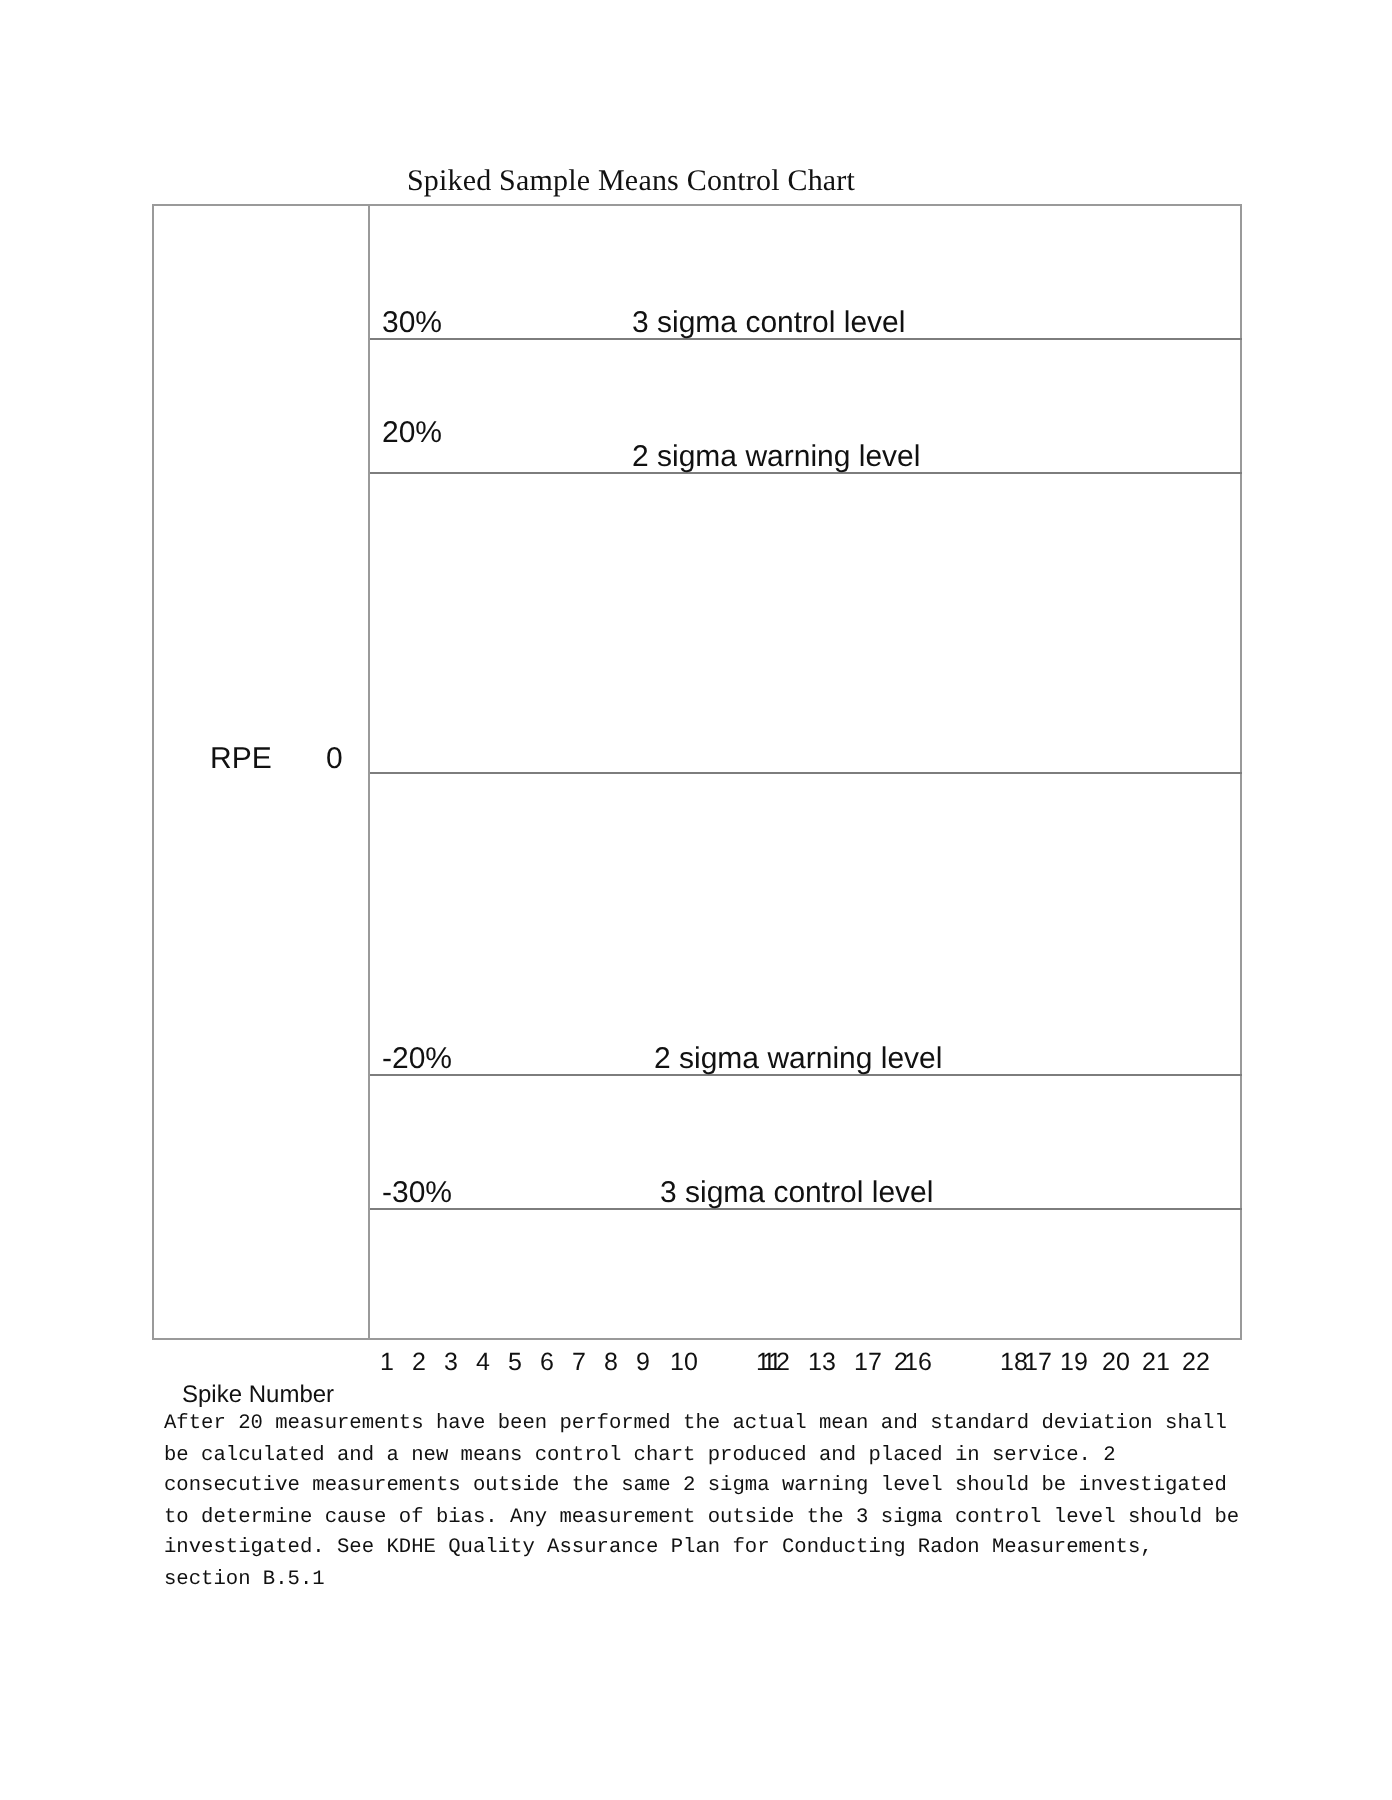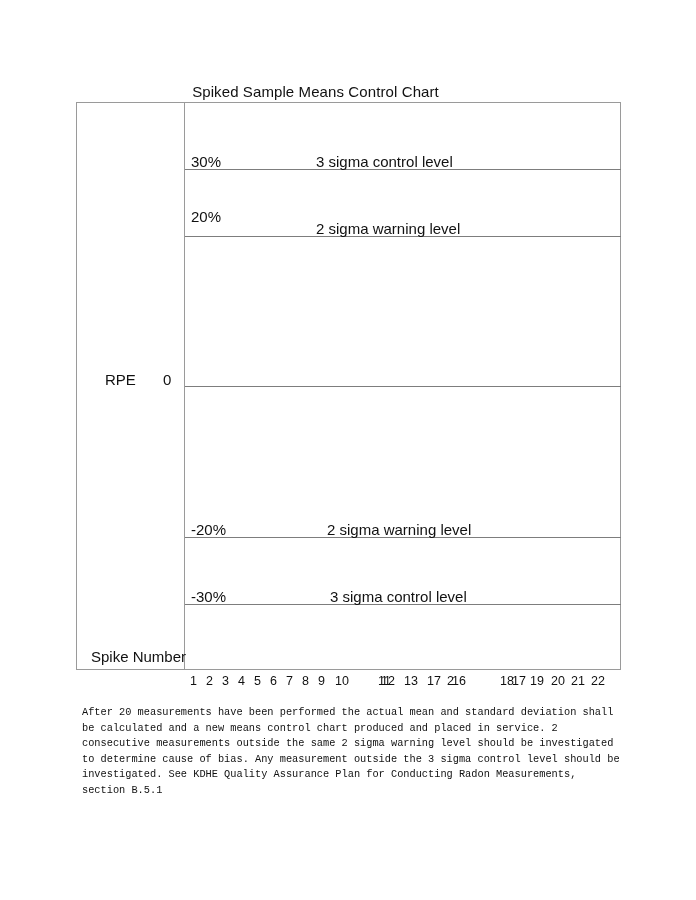--- a/index.html
+++ b/index.html
@@ -1,26 +1,26 @@
 <!DOCTYPE html>
 <html><head>
   <meta charset="utf-8">
   <style>
     html, body { margin: 0; padding: 0; background: #ffffff; }
     body { width: 696px; height: 900px; position: relative; overflow: hidden;
            font-family: "Liberation Sans", "DejaVu Sans", sans-serif; color: #111; }
     .title { position: absolute; left: 0; width: 631px; top: 83px; text-align: center;
-             font-size: 15px; letter-spacing: 0.1px; }
+             font-size: 15px; letter-spacing: 0.1px; font-family: Liberation Serif, serif; }
     .title span { position: relative; left: 0px; }
     .frame { position: absolute; left: 76px; top: 102px; width: 545px; height: 568px;
              border: 1px solid #9a9a9a; box-sizing: border-box; }
     .divider { position: absolute; left: 184px; top: 102px; width: 1px; height: 568px; background: #9a9a9a; }
     .hline { position: absolute; left: 185px; width: 436px; height: 1px; background: #7d7d7d; }
     .lbl { position: absolute; font-size: 15px; white-space: nowrap; }
-    .xaxis { position: absolute; top: 648px; font-size: 15px; white-space: nowrap; }
+    .xaxis { position: absolute; top: 690px; font-size: 12px; white-space: nowrap; }
     .tick { position: absolute; top: 674px; font-size: 12.5px; }
     .note { position: absolute; left: 82px; top: 705px; width: 540px; font-size: 10.3px; line-height: 15.5px; font-family: Liberation Mono, monospace; }
   </style>
 </head>
 <body>
 
 <div class="title"><span>Spiked Sample Means Control Chart</span></div>
 
 <div class="frame"></div>
 <div class="divider"></div>

